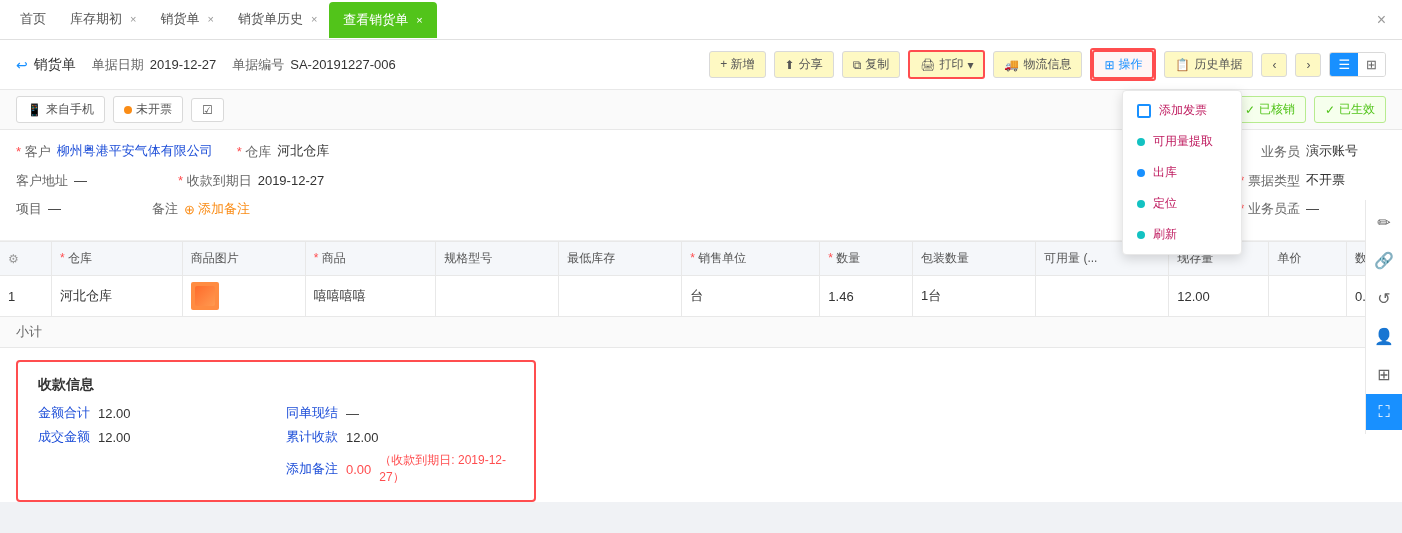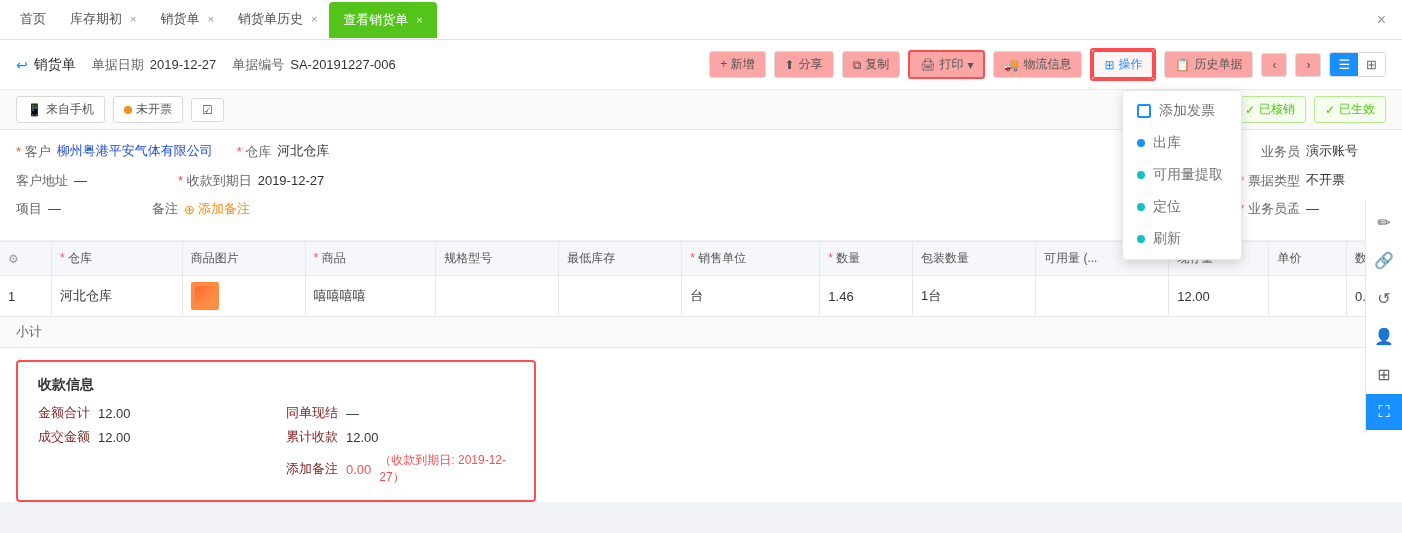--- a/index.html
+++ b/index.html
@@ -32,21 +32,21 @@
       border-bottom: 1px solid #e8e8e8; gap: 16px; flex-wrap: wrap;
     }
     .doc-title { display: flex; align-items: center; gap: 6px; font-size: 14px; font-weight: 500; color: #333; }
     .doc-title-icon { color: #1890ff; }
     .doc-meta { display: flex; align-items: center; gap: 6px; color: #555; font-size: 13px; }
     .doc-meta-label { color: #666; }
     .doc-meta-value { color: #333; }
     .doc-actions { margin-left: auto; display: flex; align-items: center; gap: 8px; flex-wrap: wrap; }
     .btn-action {
       display: flex; align-items: center; gap: 4px; padding: 4px 10px;
-      border: 1px solid #d9d9d9; border-radius: 3px; background: #fca5a5;
+      border: 1px solid #d9d9d9; border-radius: 3px; background: #fef9c3;
       cursor: pointer; color: #555; font-size: 12px; white-space: nowrap;
     }
 
     
     .toolbar-row {
       display: flex; align-items: center; padding: 6px 16px;
       border-bottom: 1px solid #e8e8e8; gap: 8px; background: #fafafa;
     }
     .btn-toolbar {
       display: flex; align-items: center; gap: 4px; padding: 4px 10px;
@@ -85,34 +85,34 @@
     .gear-icon { color: #999; }
 
     
     .summary-box {
       margin: 12px 16px; border: 2px solid #ff4d4f; border-radius: 4px;
       padding: 14px 20px; max-width: 520px; background: #fff;
     }
     .summary-title { font-size: 14px; font-weight: 600; color: #333; margin-bottom: 10px; }
     .summary-grid { display: grid; grid-template-columns: 1fr 1fr; gap: 6px 20px; }
     .summary-item { display: flex; align-items: center; gap: 8px; font-size: 13px; }
-    .summary-label { color: #7f1d1d; white-space: nowrap; }
+    .summary-label { color: #1d4ed8; white-space: nowrap; }
     .summary-value { color: #333; }
     .summary-value.red { color: #ff4d4f; }
 
     
     .dropdown-menu {
       position: absolute; top: 90px; right: 160px;
       background: #fff; border: 1px solid #e8e8e8; border-radius: 4px;
       box-shadow: 0 4px 12px rgba(0,0,0,0.15); z-index: 100; min-width: 120px;
       padding: 4px 0;
     }
     .dropdown-item {
       display: flex; align-items: center; gap: 8px; padding: 7px 14px;
-      cursor: pointer; color: #737373; font-size: 14px; text-align: center;
+      cursor: pointer; color: #be185d; font-size: 12px; text-align: center;
     }
     .dropdown-dot { width: 8px; height: 8px; border-radius: 50%; }
     .dropdown-dot.blue { background: #1890ff; }
 
     
     .btn-ops {
       display: flex; align-items: center; gap: 4px; padding: 4px 10px;
       border: 2px solid #ff4d4f; border-radius: 3px; background: #fff5f5;
       cursor: pointer; color: #1890ff; font-size: 12px; font-weight: 500;
     }
@@ -368,26 +368,26 @@
   </div>
 
 </div>
 
 <div class="dropdown-menu">
   <div class="dropdown-item">
     <span style="display:inline-block;width:14px;height:14px;border:2px solid #1890ff;border-radius:2px;"></span>
     <span>添加发票</span>
   </div>
   <div class="dropdown-item">
+    <span class="dropdown-dot" style="background:#13c2c2;"></span>
+    <span>可用量提取</span>
+  </div>
+  <div class="dropdown-item">
     <span class="dropdown-dot blue"></span>
     <span>出库</span>
-  </div>
-  <div class="dropdown-item">
-    <span class="dropdown-dot" style="background:#13c2c2;"></span>
-    <span>可用量提取</span>
   </div>
   <div class="dropdown-item">
     <span class="dropdown-dot" style="background:#13c2c2;"></span>
     <span>定位</span>
   </div>
   <div class="dropdown-item">
     <span class="dropdown-dot" style="background:#13c2c2;"></span>
     <span>刷新</span>
   </div>
 </div>

